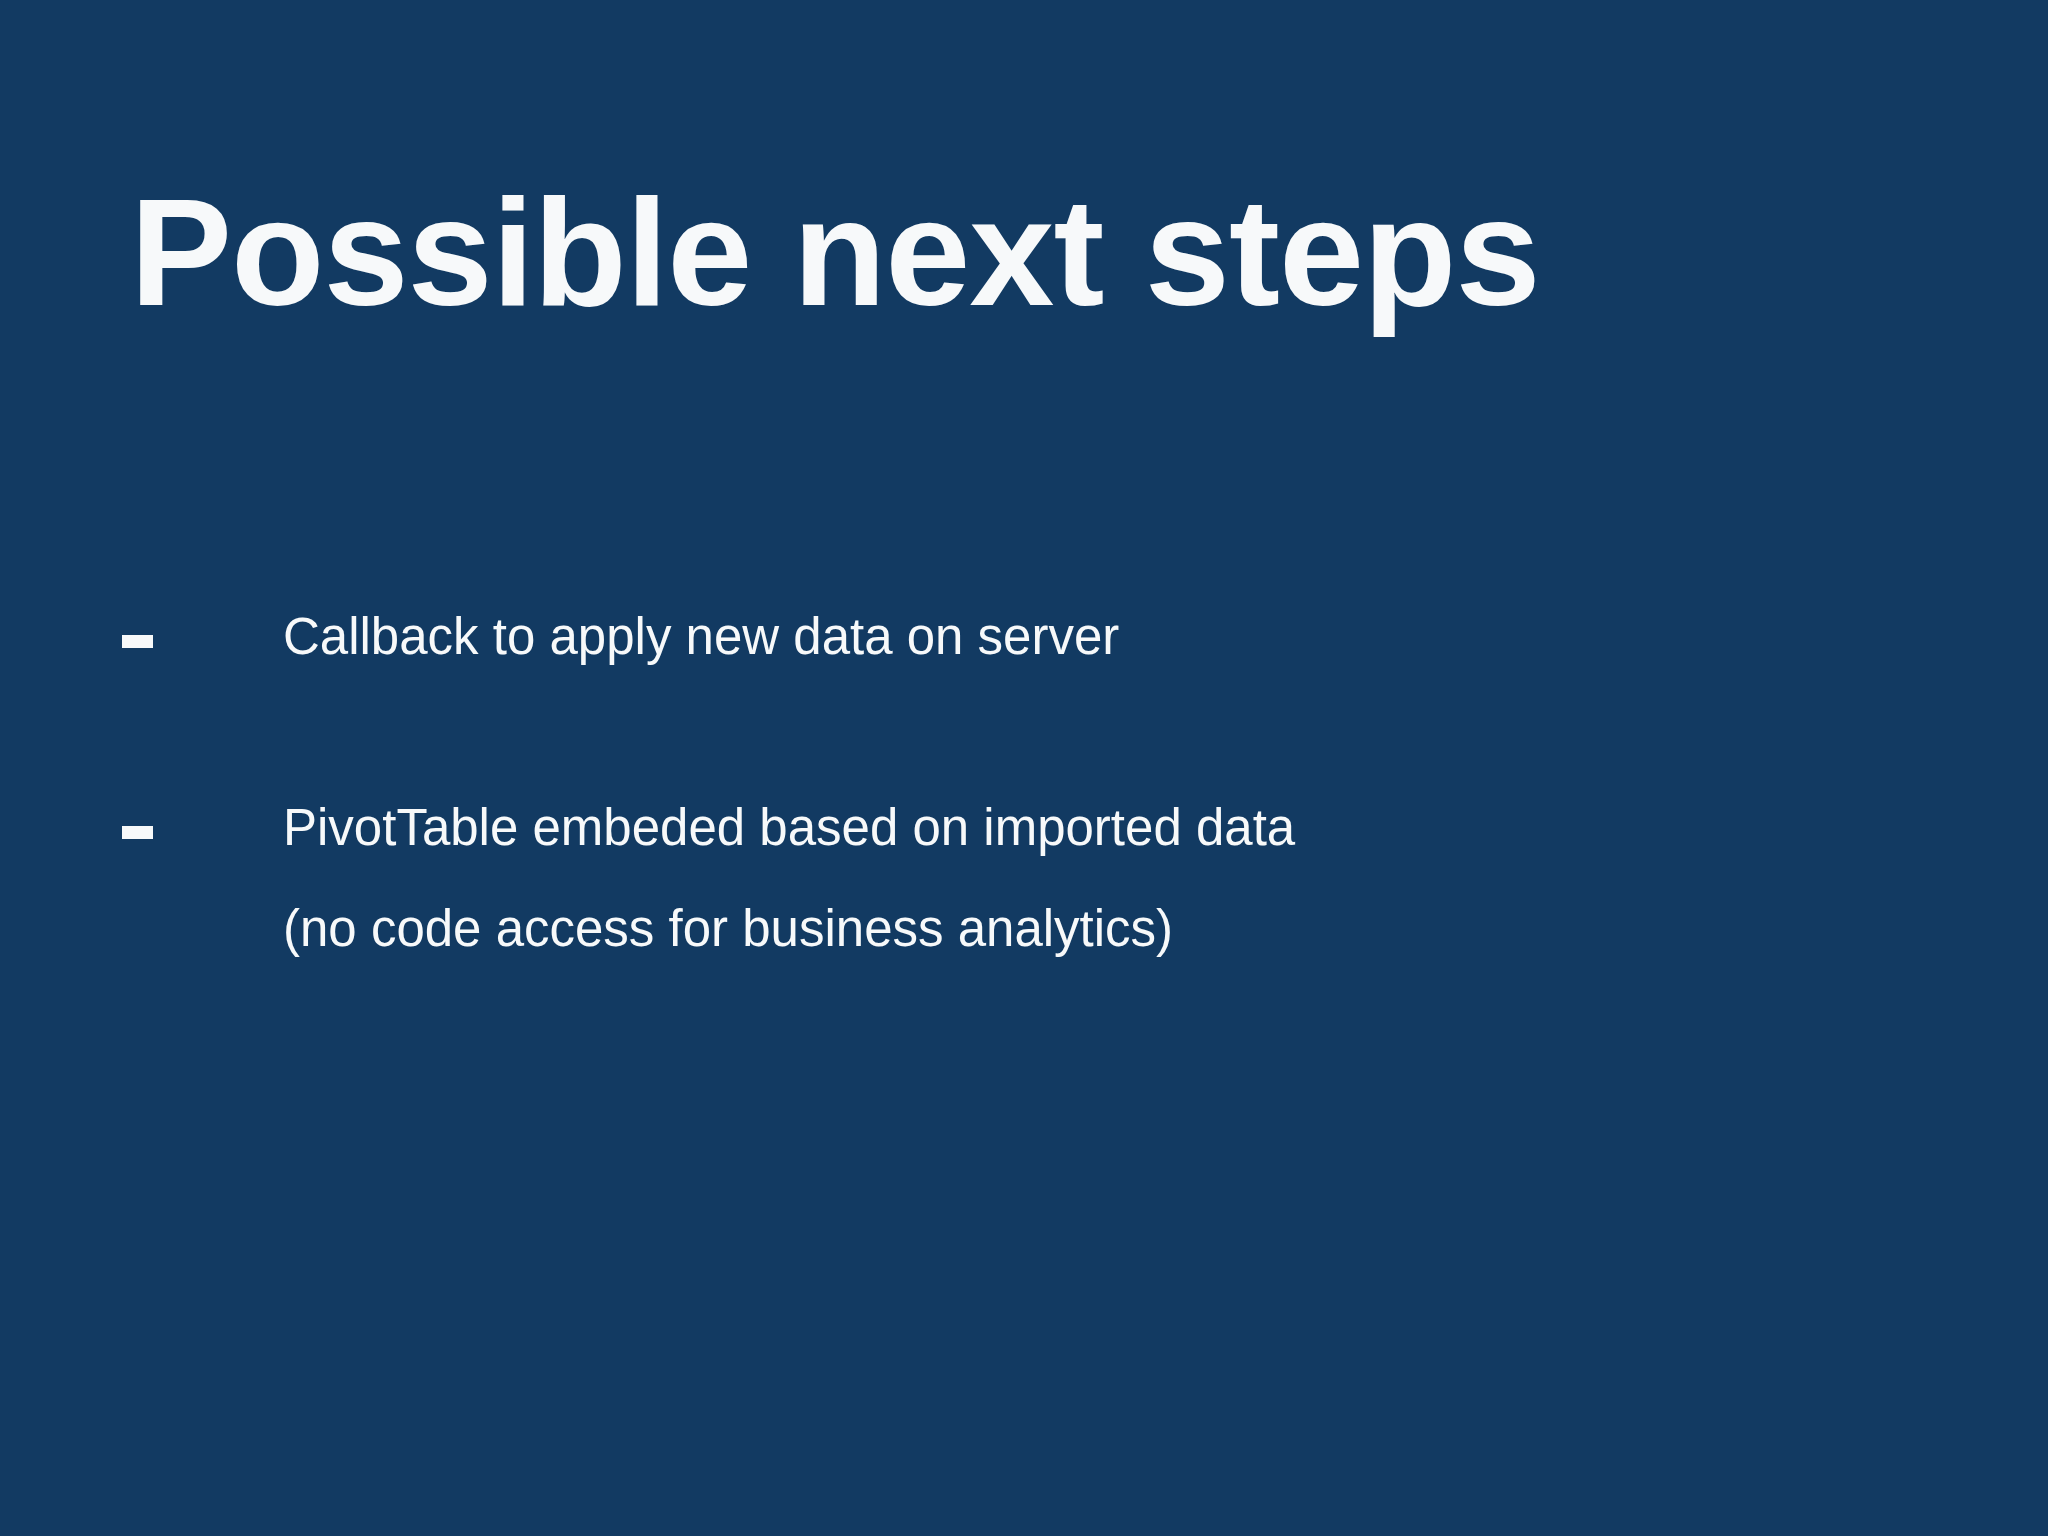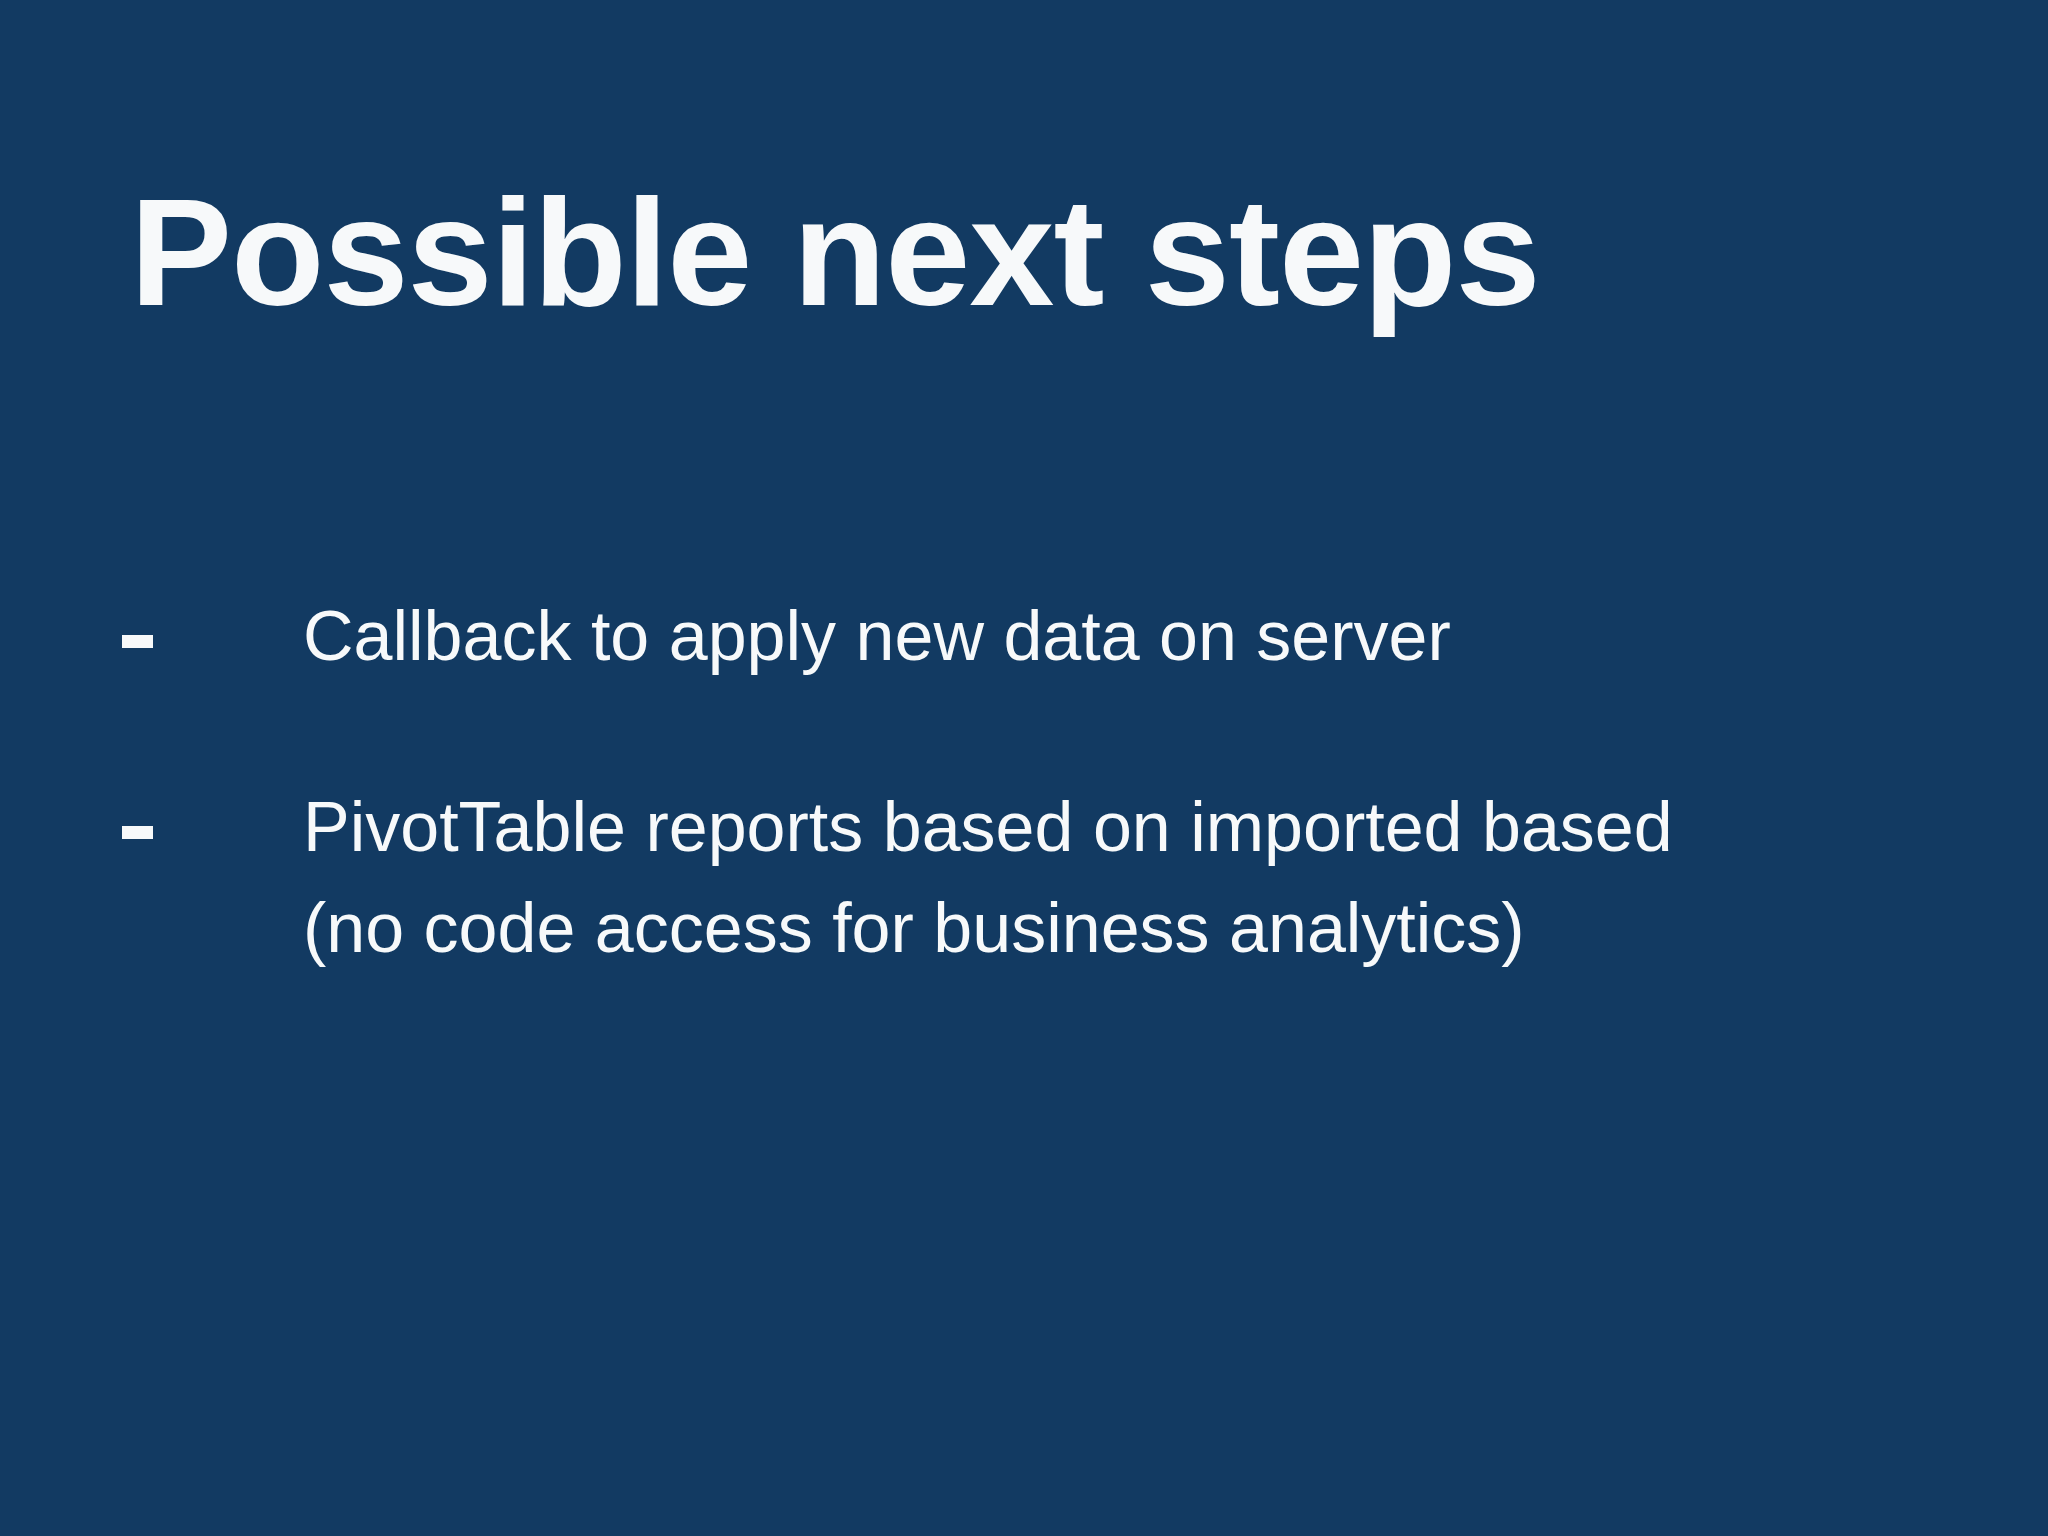--- a/index.html
+++ b/index.html
@@ -40,24 +40,23 @@
     width: 2048px;
     margin: 0;
     padding: 0;
     list-style: none;
   }
   .bullet {
     display: flex;
     align-items: flex-start;
     padding-left: 122px;
     margin: 0 0 90px 0;
-    font-size: 70px;
+    font-size: 51px;
     font-weight: 400;
     line-height: 101px;
-    gap: 20px;
   }
   .dash {
     flex: 0 0 auto;
     width: 31px;
     height: 13px;
     margin-top: 49px;
     margin-right: 130px;
     background: var(--text, #F7F9FA);
   }
   .lines {
@@ -80,18 +79,18 @@
       <span class="dash" aria-label="-"></span>
       <span class="lines">
         <span class="line">Callback to apply new data on server</span>
       </span>
     </li>
 
 
     <li class="bullet">
       <span class="dash" aria-label="-"></span>
       <span class="lines">
-        <span class="line">PivotTable reports based on imported based</span>
+        <span class="line">PivotTable embeded based on imported data</span>
         <span class="line">(no code access for business analytics)</span>
       </span>
     </li>
   </ul>
 </div>
 
 </body></html>

